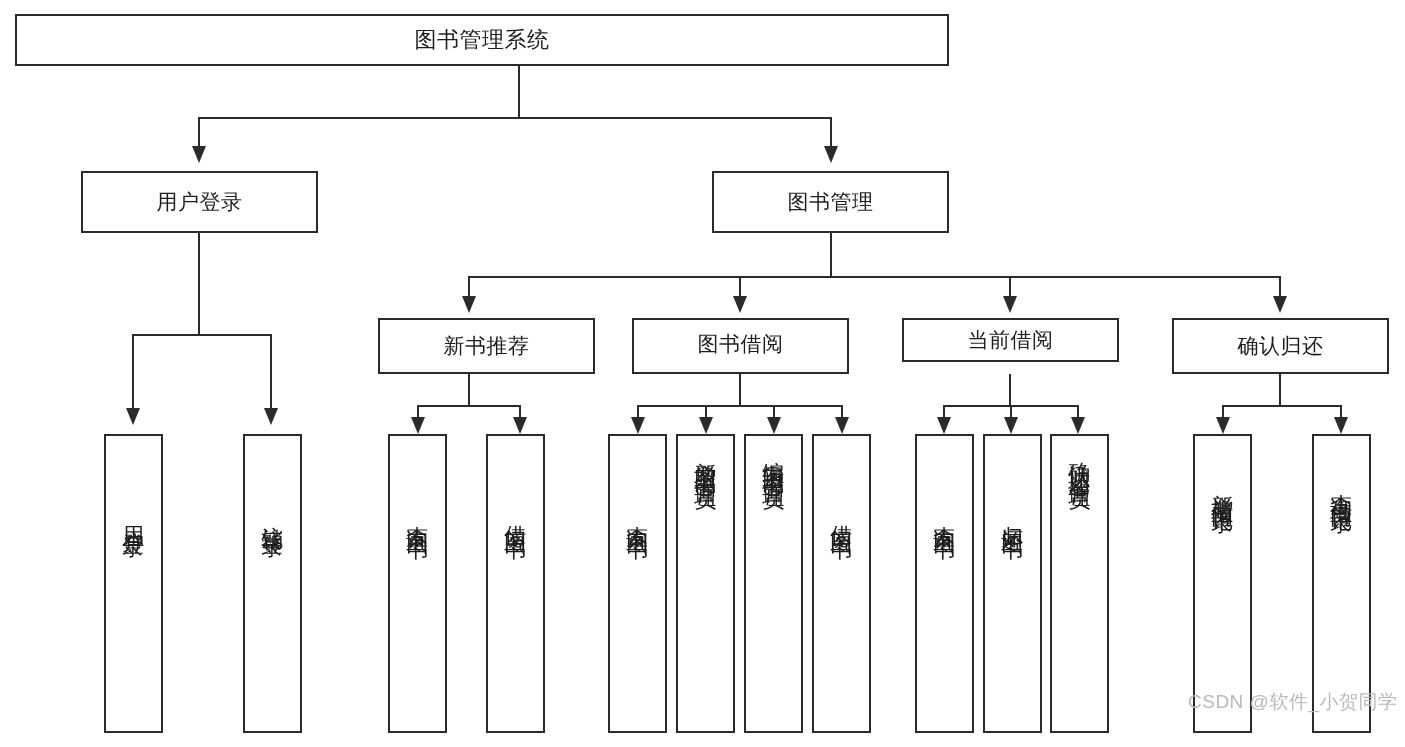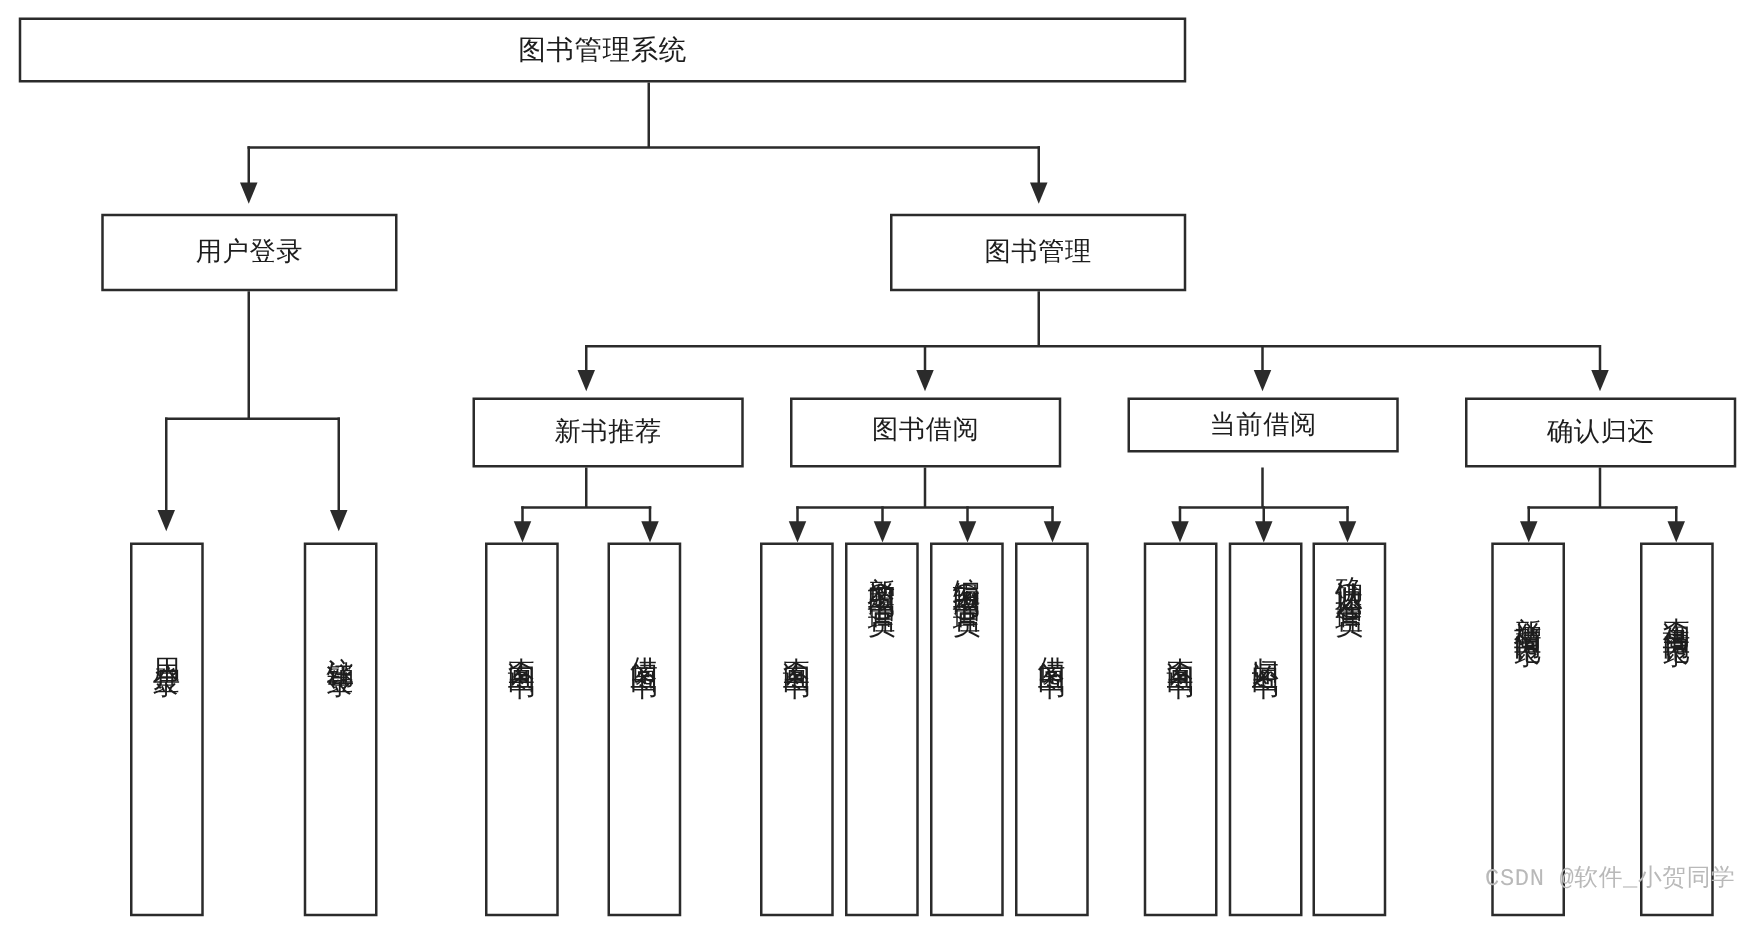--- a/index.html
+++ b/index.html
@@ -207,15 +207,15 @@
     <span class="label">确认归还（管理员）</span>
   </div>
 
   <div class="node vert" style="left:1193px; top:434px; width:59px; height:299px; padding-top:40px;">
     <span class="label">新增借阅记录</span>
   </div>
   <div class="node vert" style="left:1312px; top:434px; width:59px; height:299px; padding-top:40px;">
     <span class="label">查询借阅记录</span>
   </div>
 
-  <div id="watermark" style="left:1188px; top:689px;font-family:Liberation Mono, monospace;">CSDN @软件_小贺同学</div>
+  <div id="watermark" style="left:1188px; top:689px;">CSDN @软件_小贺同学</div>
 
 </div>
 
 </body></html>

